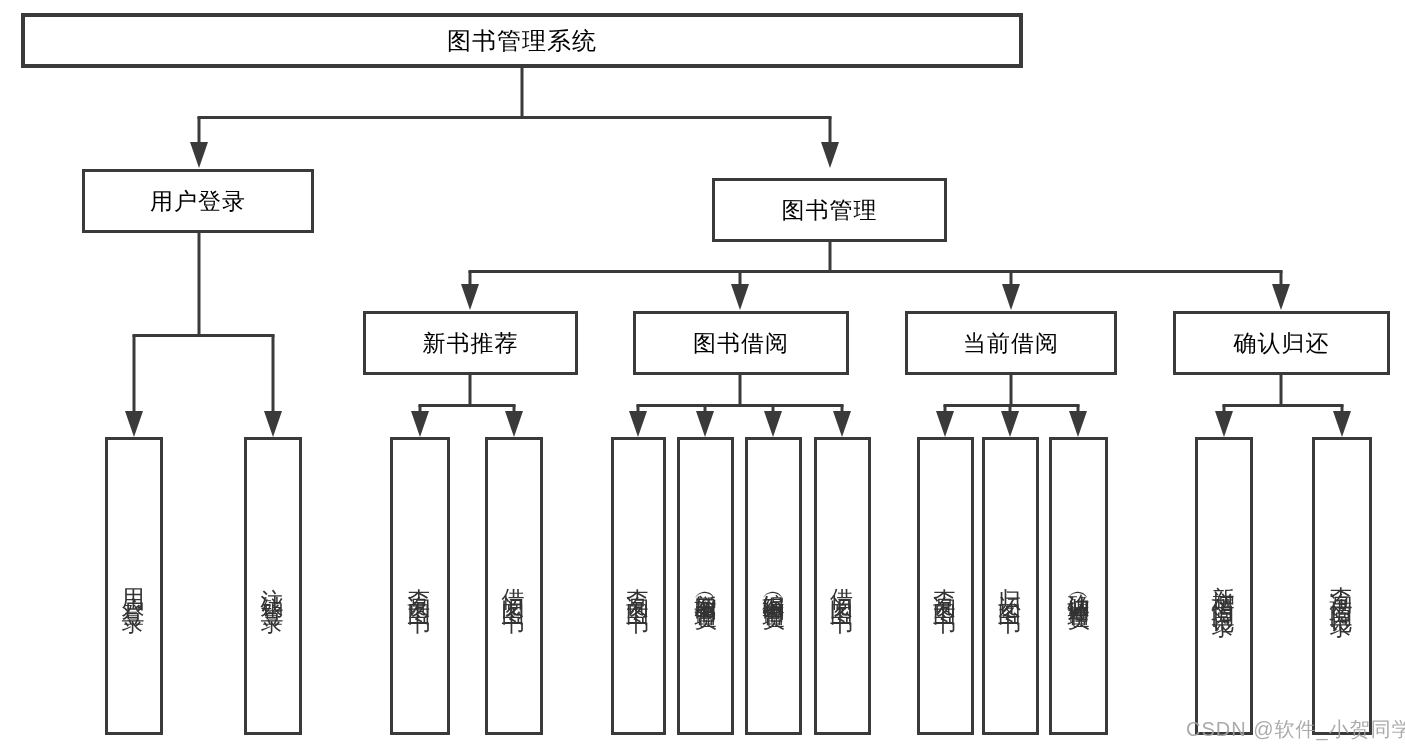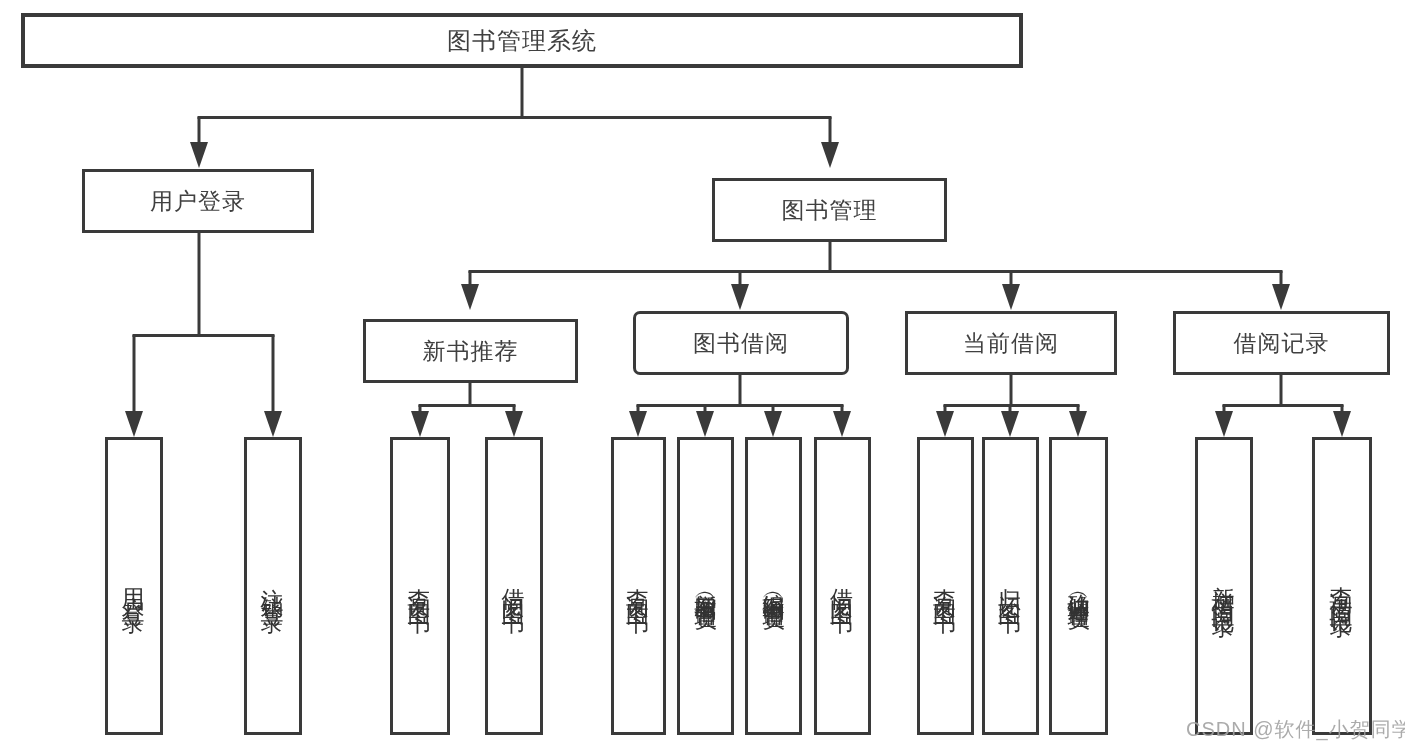--- a/index.html
+++ b/index.html
@@ -6,21 +6,21 @@
   .stage {
     position:relative; width:1405px; height:747px; background:#ffffff;
     font-family:"Liberation Sans","DejaVu Sans",sans-serif; overflow:hidden;
   }
   .wires { position:absolute; left:0; top:0; width:1405px; height:747px; }
   .wires line    { stroke:#3a3a3a; stroke-width:3; }
   .wires polygon { fill:#3a3a3a; }
   .hbox {
     position:absolute; box-sizing:border-box; background:#ffffff;
     border:3px solid #3a3a3a; display:flex; align-items:center; justify-content:center;
-    color:#404040; font-size:23px; letter-spacing:1px; white-space:nowrap;
+    color:#000000; font-size:23px; letter-spacing:1px; white-space:nowrap;
   }
   .root-box { border-width:4px; font-size:24px; }
   .vbox {
     position:absolute; box-sizing:border-box; top:437px; height:298px; background:#ffffff;
     border:3px solid #3a3a3a; display:flex; align-items:center; justify-content:center;
   }
   .vbox span {
     writing-mode:vertical-rl; text-orientation:mixed; white-space:nowrap;
     color:#333333; font-size:23px; letter-spacing:0.34em;
   }
@@ -116,31 +116,31 @@
     <span>图书管理系统</span>
   </div>
 
   <div class="hbox" style="left:82px; top:169px; width:232px; height:64px;">
     <span>用户登录</span>
   </div>
   <div class="hbox" style="left:712px; top:178px; width:235px; height:64px;">
     <span>图书管理</span>
   </div>
 
-  <div class="hbox" style="left:363px; top:311px; width:215px; height:64px;margin-top:8px;">
+  <div class="hbox" style="left:363px; top:311px; width:215px; height:64px;">
     <span>新书推荐</span>
   </div>
-  <div class="hbox" style="left:633px; top:311px; width:216px; height:64px;border-radius:7px;">
+  <div class="hbox" style="left:633px; top:311px; width:216px; height:64px;">
     <span>图书借阅</span>
   </div>
   <div class="hbox" style="left:905px; top:311px; width:212px; height:64px;text-align:center;">
     <span>当前借阅</span>
   </div>
   <div class="hbox" style="left:1173px; top:311px; width:217px; height:64px;">
-    <span>借阅记录</span>
+    <span>确认归还</span>
   </div>
 
   <div class="vbox" style="left:105px; width:58px;">
     <span>用户登录</span>
   </div>
   <div class="vbox" style="left:244px; width:58px;">
     <span>注销登录</span>
   </div>
   <div class="vbox" style="left:390px; width:60px;">
     <span>查询图书</span>

